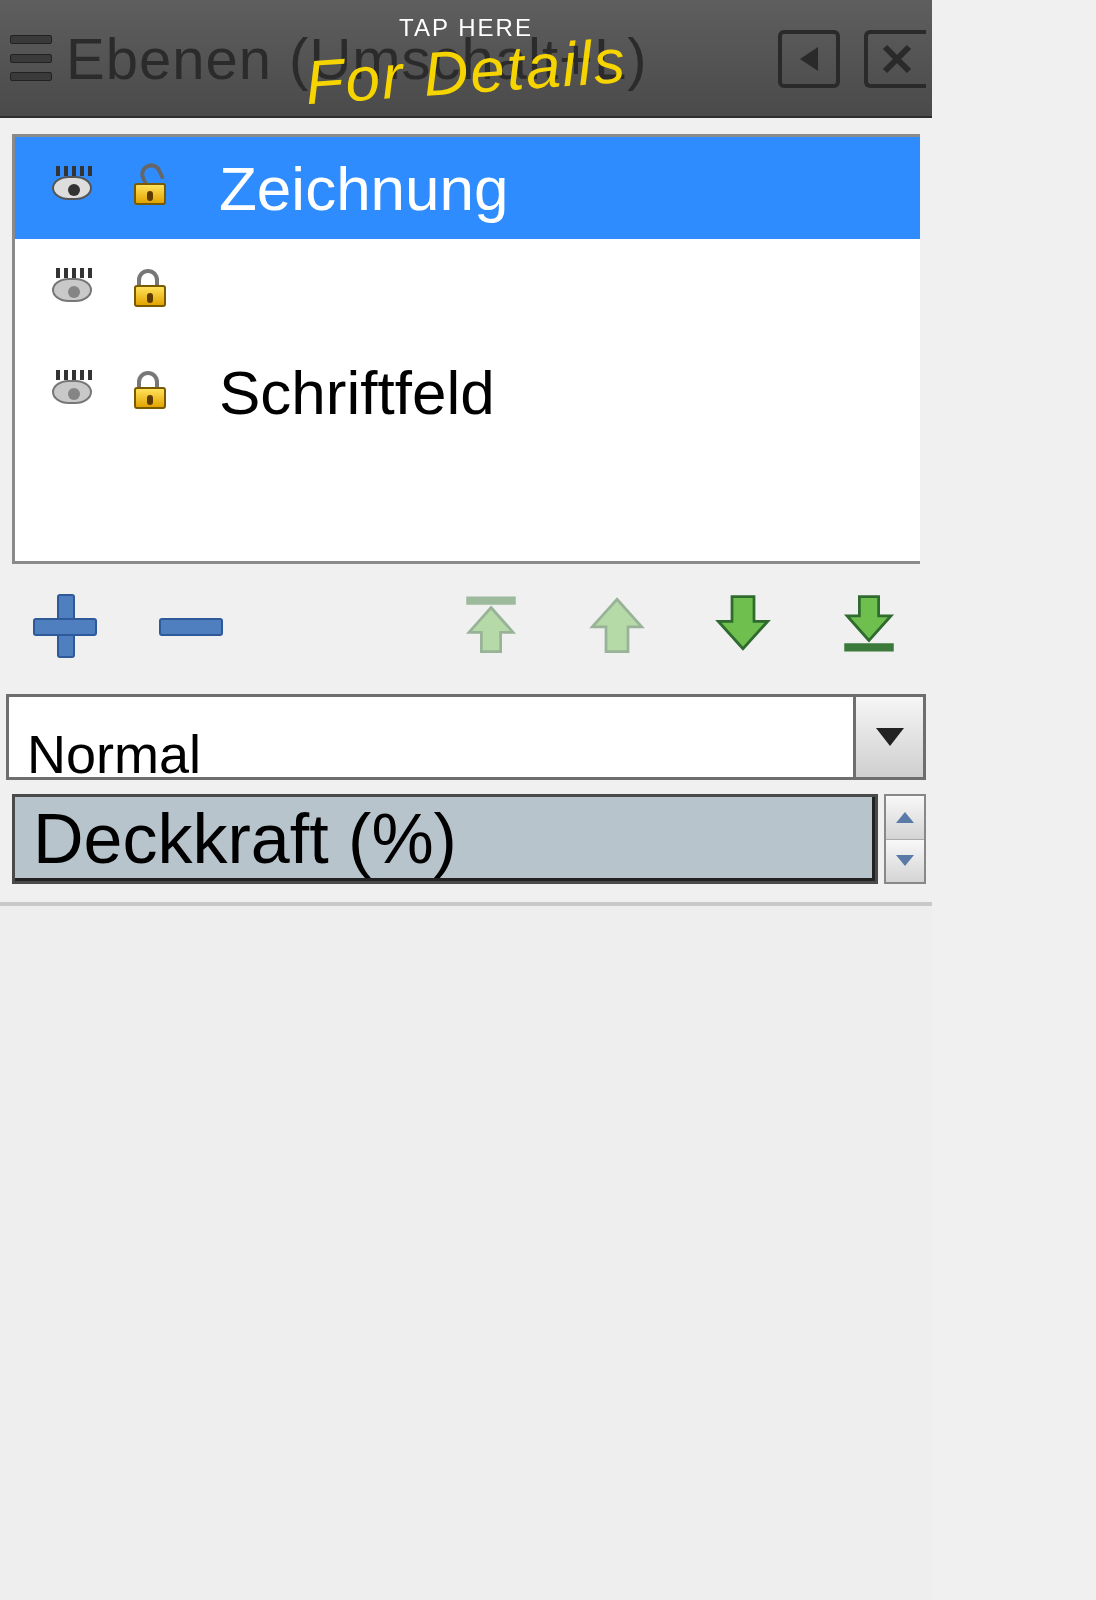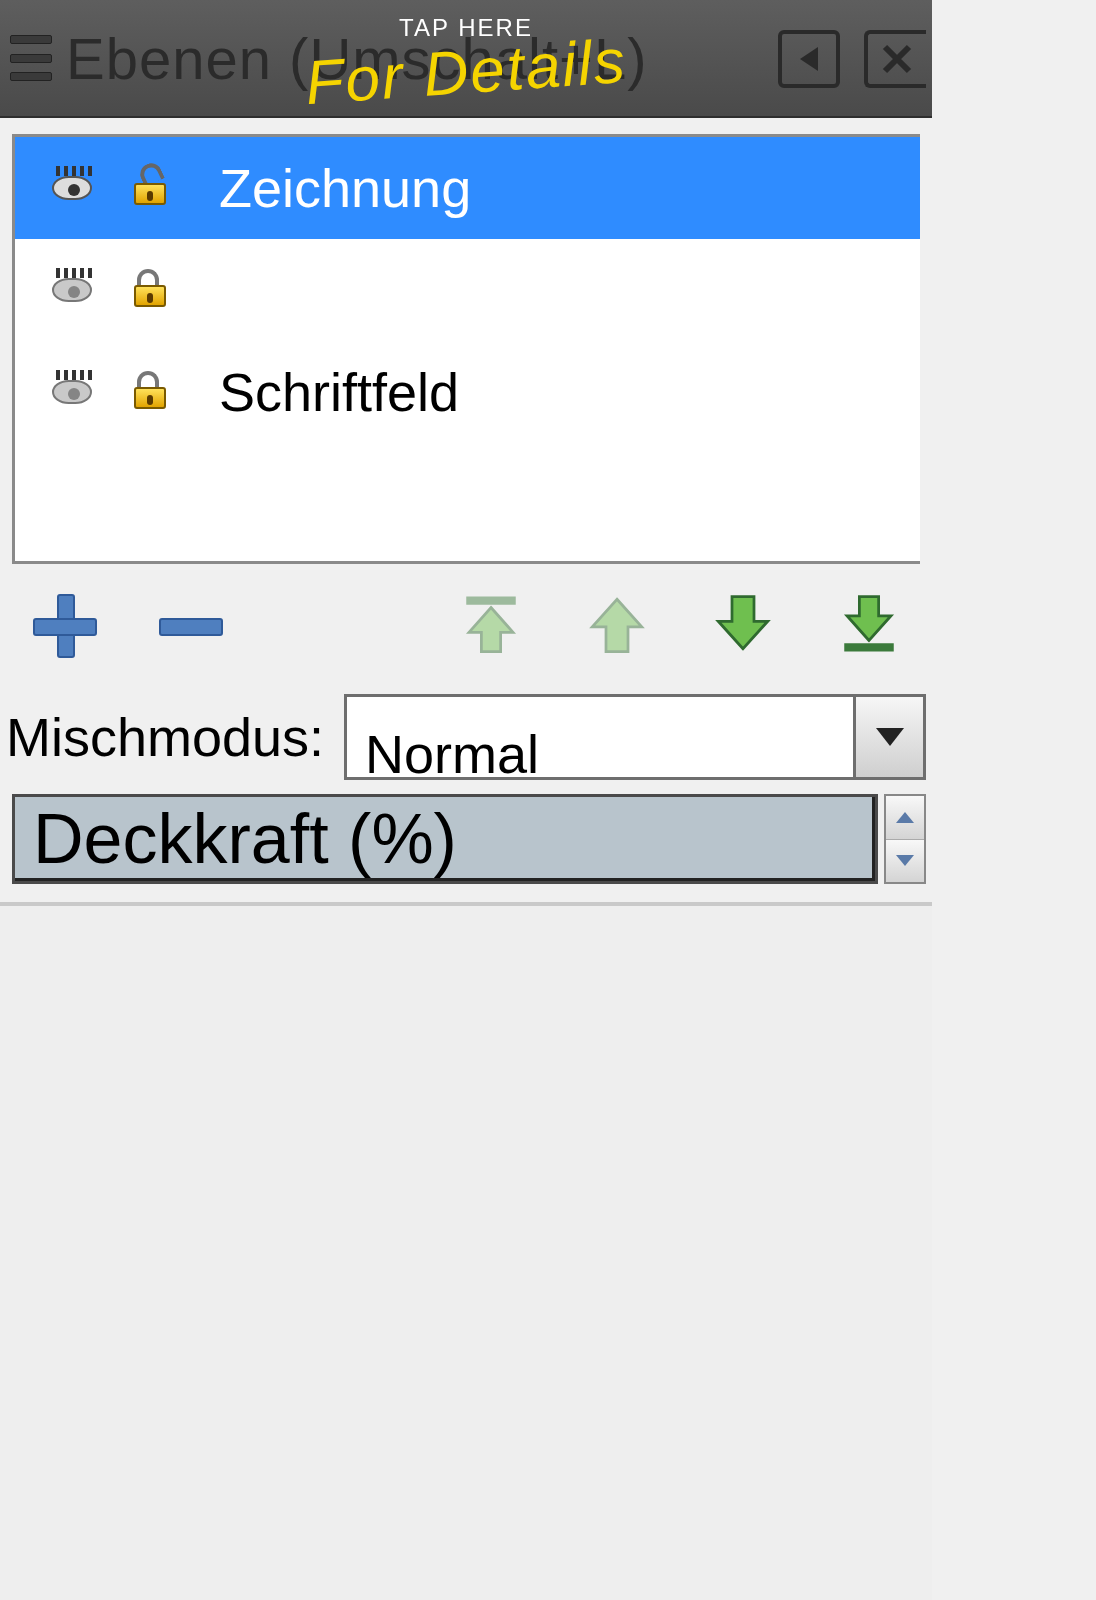--- a/index.html
+++ b/index.html
@@ -23,21 +23,21 @@
   .overlay-banner .line1 { font-family:Impact, "Arial Black", sans-serif; font-size:24px; color:#fff; letter-spacing:2px;}
   .overlay-banner .line2 { font-family:Impact, "Arial Black", sans-serif; font-size:62px; font-style:italic; color:#f5d400; transform:rotate(-4deg); letter-spacing:2px; margin-top:-6px;}
   .panel-body { flex:0 0 auto; background:#f0f0f0; padding:16px 0 0 0;}
   .layer-list {
     margin:0 12px; border:3px solid #8a8a8a; border-right:none; background:#fff;
     height:430px; overflow:hidden;
   }
   .layer-row { height:102px; display:flex; align-items:center; padding-left:18px; }
   .layer-row.selected { background:#2f8cff; color:#fff; }
   .layer-row .icon-slot { width:78px; display:flex; align-items:center; justify-content:center;}
-  .layer-row .label { font-size:54px; margin-left:30px;}
+  .layer-row .label { font-size:62px; margin-left:30px;}
   
   .eye { width:40px; height:28px; position:relative;}
   .eye .lash { position:absolute; width:4px; height:10px; background:#333; top:-8px;}
   .eye .ball { width:40px; height:24px; border-radius:50%/60%; background:#ddd; border:2px solid #555; position:relative; top:2px;}
   .eye .pupil { width:12px; height:12px; border-radius:50%; background:#333; position:absolute; left:14px; top:6px;}
   .eye.dim .ball { background:#bbb; filter:grayscale(1) opacity(0.8);}
   .eye.dim .pupil { background:#666;}
   .eye .l1{left:4px}.eye .l2{left:12px}.eye .l3{left:20px}.eye .l4{left:28px}.eye .l5{left:36px}
   
   .lock { width:32px; height:34px; position:relative;}
@@ -206,21 +206,20 @@
       </div>
       <div class="tool arrow">
         <svg viewBox="0 0 48 48">
             <polygon points="24,36 8,18 17,18 17,4 31,4 31,18 40,18" fill="#6fbf4f" stroke="#2f6a2f" stroke-width="2"></polygon>
             <rect x="6" y="38" width="36" height="6" fill="#3b7a3b"></rect>
           </svg>
       </div>
     </div>
 
     <div class="blend-row">
-      <div class="lbl">Mischmodus:</div>
       <div class="combo">
         <div class="val">Normal</div>
         <div class="btn">
             <span></span>
           </div>
       </div>
     </div>
 
     <div class="opacity-row">
       <div class="opacity-field">

